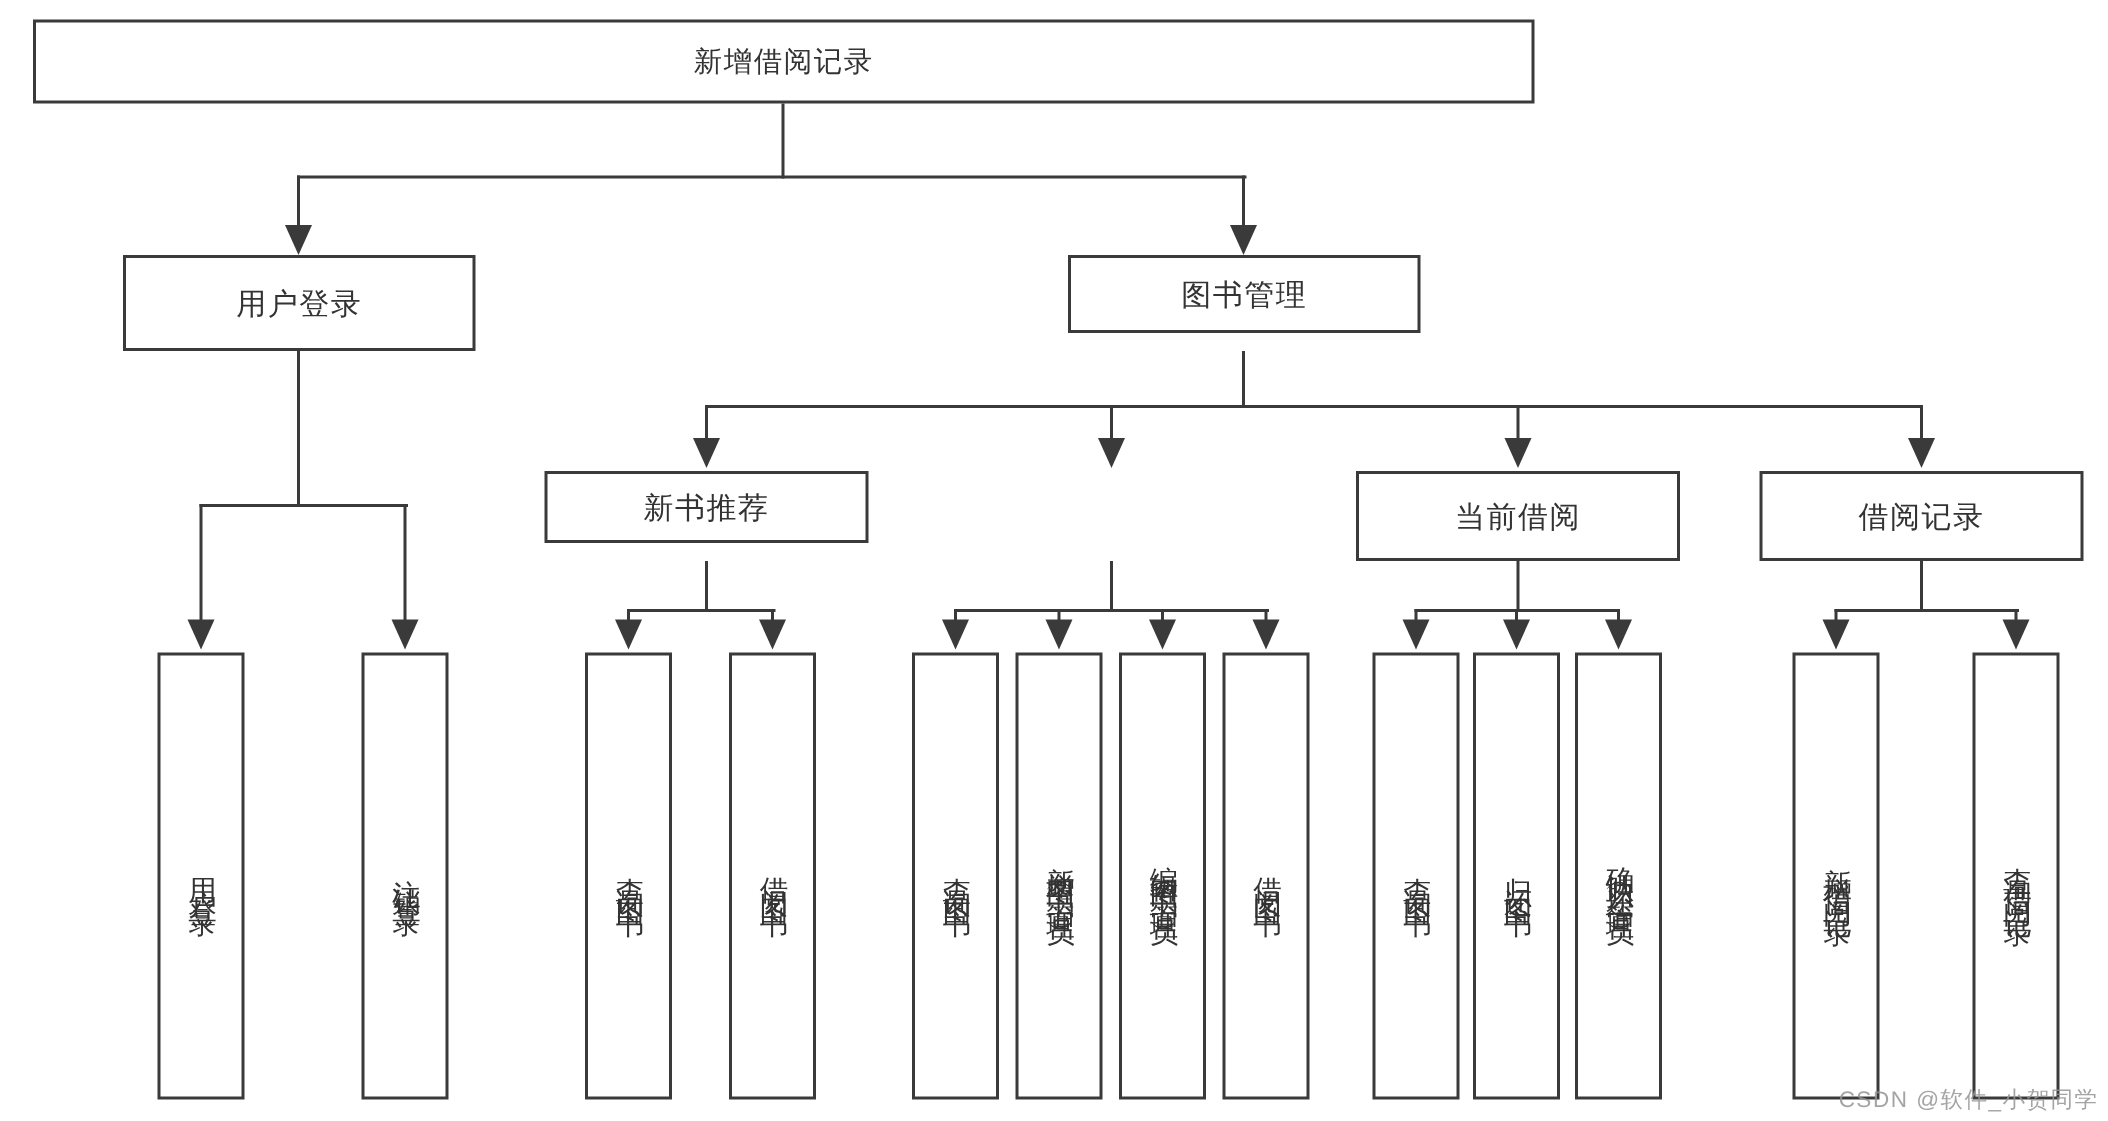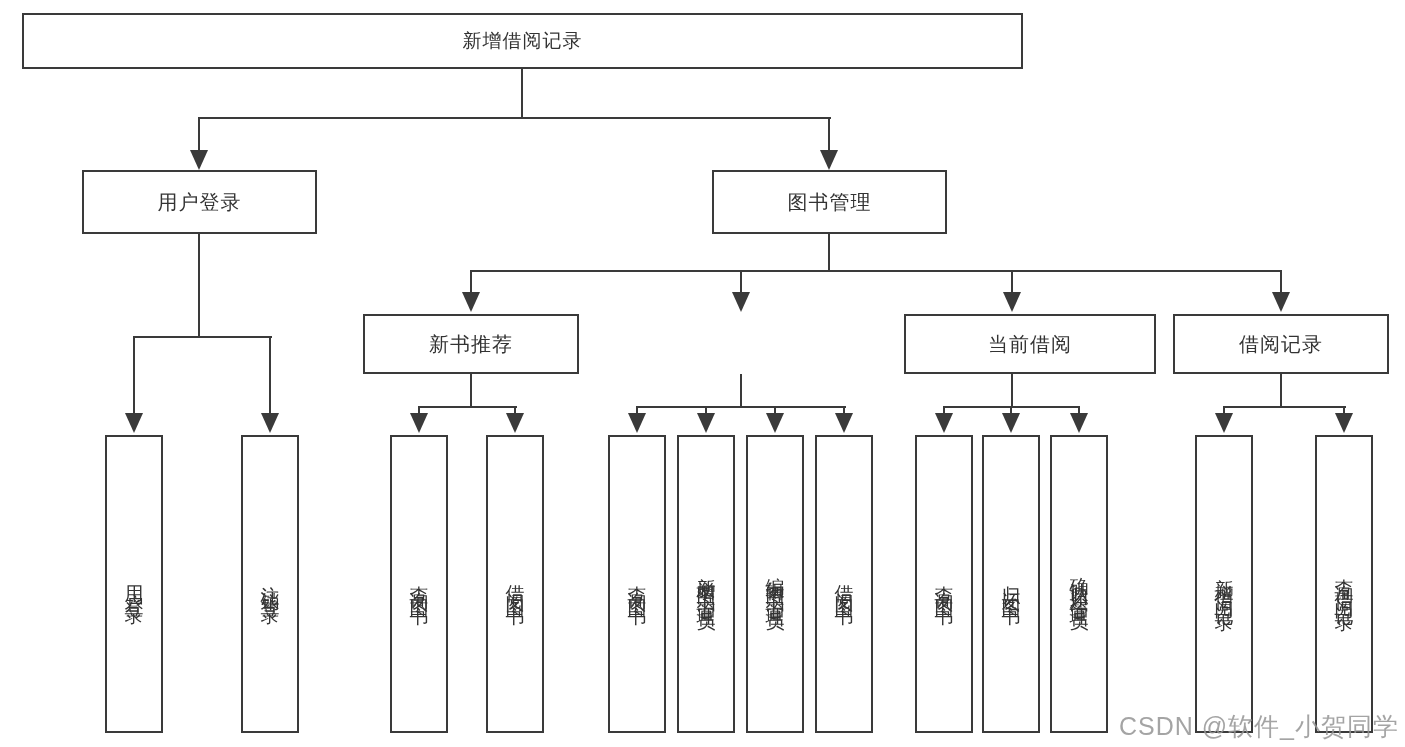--- a/index.html
+++ b/index.html
@@ -11,21 +11,21 @@
   .vbox{position:absolute;box-sizing:border-box;background:#fff;border:2px solid #3a3a3a;
         width:58px;height:298px;top:435px;
         display:flex;align-items:center;justify-content:center;
         writing-mode:vertical-rl;text-orientation:mixed;
         font-size:19px;color:#333;letter-spacing:7px;}
   .vline{position:absolute;width:2px;background:#3a3a3a;}
   .hline{position:absolute;height:2px;background:#3a3a3a;}
   .arrow{position:absolute;width:0;height:0;
          border-left:9px solid transparent;border-right:9px solid transparent;
          border-top:20px solid #3a3a3a;}
-  .watermark{position:absolute;right:6px;bottom:4px;font-size:25px;
+  .watermark{position:absolute;right:6px;bottom:4px;font-size:15px;
              color:rgba(148,148,148,0.85);letter-spacing:1px;white-space:nowrap;}
 </style>
 </head>
 <body>
 
 <div id="canvas">
 
   <div class="hbox" style="left:22px;top:13px;width:1001px;height:56px;font-size:19px;">
     <span>新增借阅记录</span>
   </div>
@@ -35,21 +35,21 @@
     <div class="hline" style="left:198px;top:117px;width:633px;"></div>
     <div class="vline" style="left:198px;top:117px;height:36px;"></div>
     <div class="arrow" style="left:190px;top:150px;"></div>
     <div class="vline" style="left:828px;top:117px;height:36px;"></div>
     <div class="arrow" style="left:820px;top:150px;"></div>
   </div>
 
   <div class="hbox" style="left:82px;top:170px;width:235px;height:64px;">
     <span>用户登录</span>
   </div>
-  <div class="hbox" style="left:712px;top:170px;width:235px;height:64px;">
+  <div class="hbox" style="left:712px;top:170px;width:235px;height:52px;">
     <span>图书管理</span>
   </div>
 
   <div>
     <div class="vline" style="left:198px;top:234px;height:104px;"></div>
     <div class="hline" style="left:133px;top:336px;width:139px;"></div>
     <div class="vline" style="left:133px;top:336px;height:80px;"></div>
     <div class="arrow" style="left:125px;top:413px;"></div>
     <div class="vline" style="left:269px;top:336px;height:80px;"></div>
     <div class="arrow" style="left:261px;top:413px;"></div>
@@ -61,24 +61,24 @@
     <div class="vline" style="left:470px;top:270px;height:24px;"></div>
     <div class="arrow" style="left:462px;top:292px;"></div>
     <div class="vline" style="left:740px;top:270px;height:24px;"></div>
     <div class="arrow" style="left:732px;top:292px;"></div>
     <div class="vline" style="left:1011px;top:270px;height:24px;"></div>
     <div class="arrow" style="left:1003px;top:292px;"></div>
     <div class="vline" style="left:1280px;top:270px;height:24px;"></div>
     <div class="arrow" style="left:1272px;top:292px;"></div>
   </div>
 
-  <div class="hbox" style="left:363px;top:314px;width:216px;height:60px;">
+  <div class="hbox" style="left:363px;top:314px;width:216px;height:48px;">
     <span>新书推荐</span>
   </div>
-  <div class="hbox" style="left:904px;top:314px;width:252px;height:60px;">
+  <div class="hbox" style="left:904px;top:314px;width:216px;height:60px;">
     <span>当前借阅</span>
   </div>
   <div class="hbox" style="left:1173px;top:314px;width:216px;height:60px;font-family:Liberation Mono, monospace;">
     <span>借阅记录</span>
   </div>
 
   <div>
     <div class="vline" style="left:470px;top:374px;height:34px;"></div>
     <div class="hline" style="left:418px;top:406px;width:99px;"></div>
     <div class="vline" style="left:418px;top:406px;height:10px;"></div>

